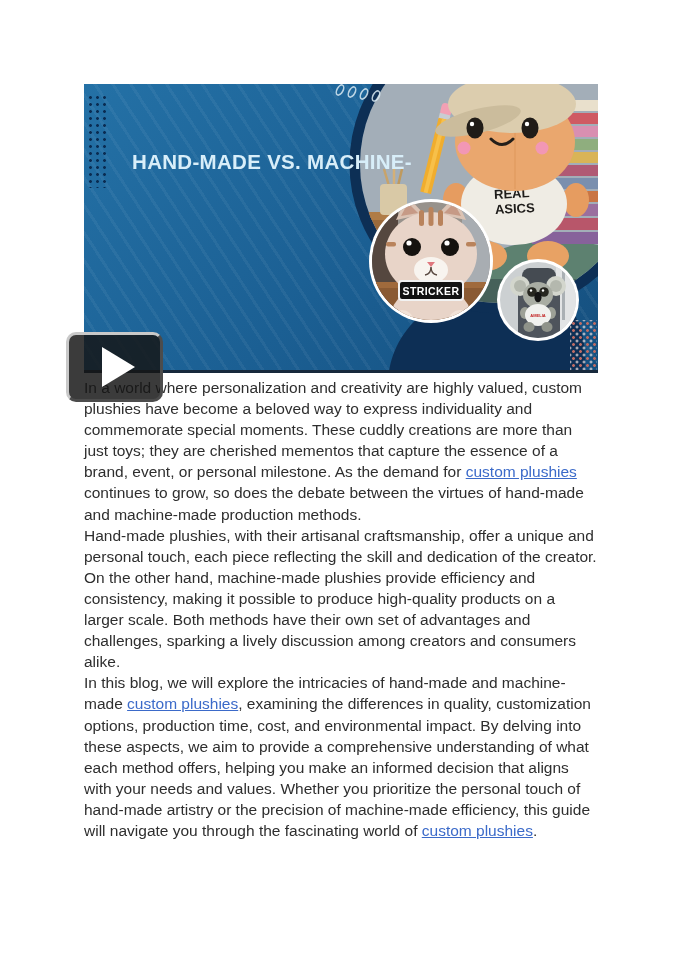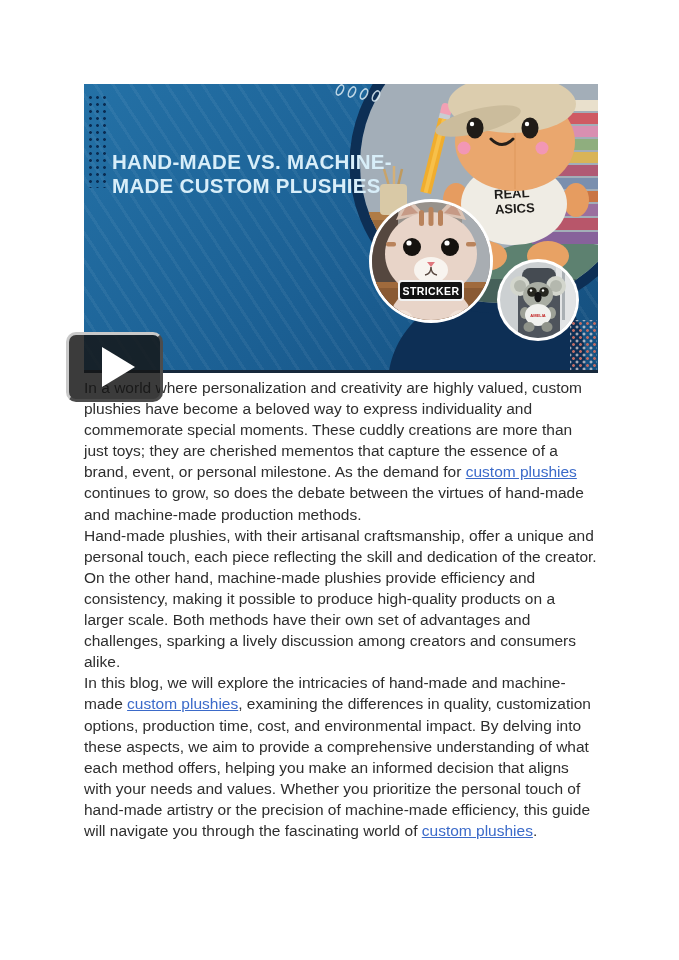--- a/index.html
+++ b/index.html
@@ -20,21 +20,21 @@
            background-size:7px 7px;}
   .dots-br{left:486px;top:236px;width:27px;height:51px;
            background-image:
              radial-gradient(rgba(255,235,230,0.85) 1px, rgba(0,0,0,0) 1.4px),
              radial-gradient(#bd6c64 1.2px, rgba(0,0,0,0) 1.6px);
            background-size:7px 7px,7px 7px;
            background-position:3.5px 3.5px,0 0;}
 
   .banner-title{position:absolute;left:28px;top:66px;width:320px;
                 color:#d8eef9;font-weight:bold;font-size:20.5px;line-height:1.17;
-                letter-spacing:.3px;}
+                letter-spacing:.3px;text-align:center;}
 
   
   .play-button{position:absolute;left:66px;top:332px;width:97px;height:70px;
                background:rgba(21,21,21,0.84);
                border:3px solid;border-color:#c9c9c9 #4c4c4c #4c4c4c #c9c9c9;
                border-radius:10px;cursor:pointer;padding:0;
                display:flex;align-items:center;justify-content:center;z-index:5;}
   .play-tri{width:0;height:0;border-top:20px solid rgba(0,0,0,0);
             border-bottom:20px solid rgba(0,0,0,0);
             border-left:33px solid #ffffff;margin-left:8px;}
@@ -203,21 +203,20 @@
       <g stroke="#d8e9f2" stroke-width="1.6" fill="none" opacity="0.85">
         <ellipse cx="256" cy="6" rx="3" ry="5.5" transform="rotate(28 256 6)"></ellipse>
         <ellipse cx="268" cy="8" rx="3" ry="5.5" transform="rotate(28 268 8)"></ellipse>
         <ellipse cx="280" cy="10" rx="3" ry="5.5" transform="rotate(28 280 10)"></ellipse>
         <ellipse cx="292" cy="12" rx="3" ry="5.5" transform="rotate(28 292 12)"></ellipse>
       </g>
     </svg>
 
     <div class="banner-title">
       <div>HAND-MADE VS. MACHINE-</div>
-      <div>MADE CUSTOM PLUSHIES</div>
     </div>
 
     <div class="dots dots-br"></div>
     <div class="banner-bottom-line"></div>
   </div>
 
   <button class="play-button">
     <span class="play-tri"></span>
   </button>
 

